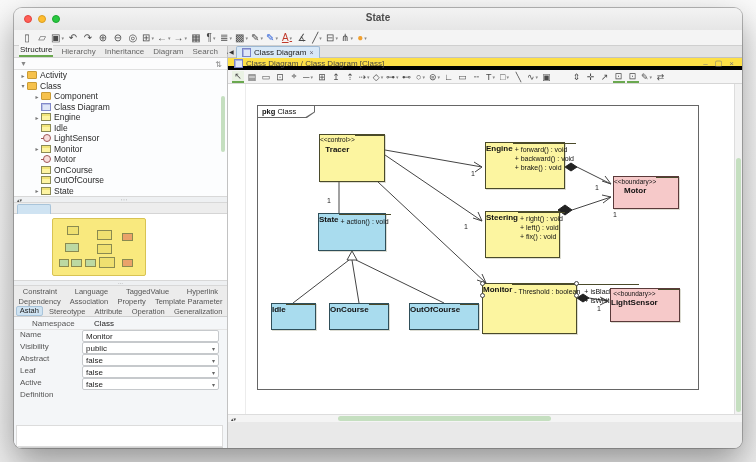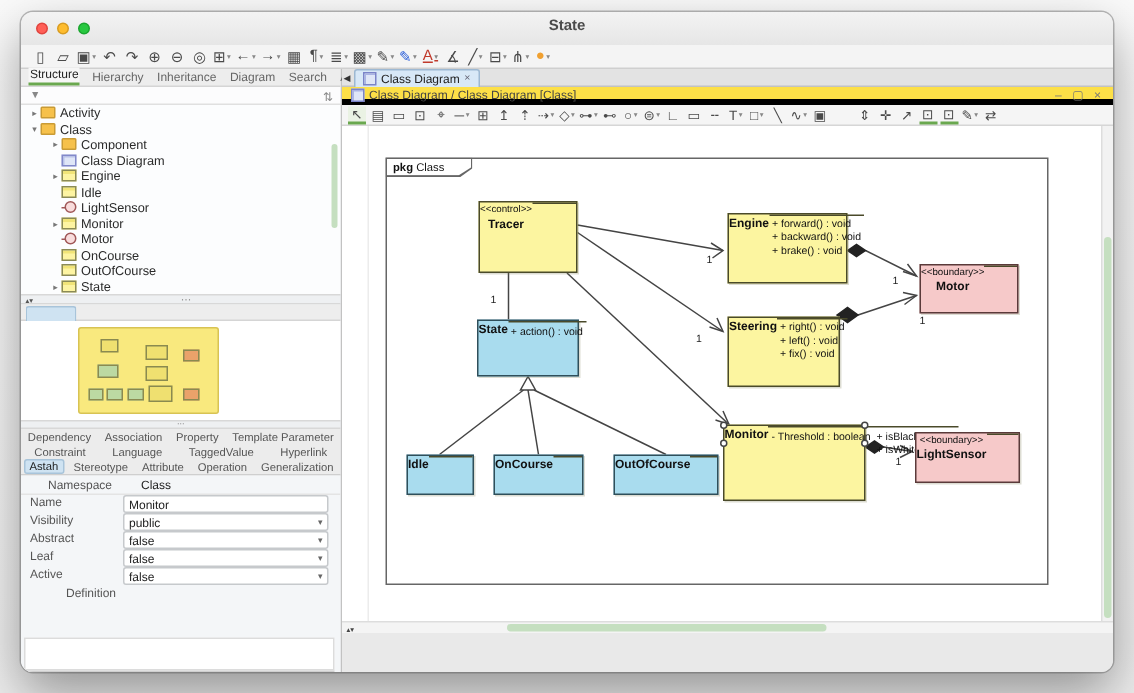--- a/index.html
+++ b/index.html
@@ -56,21 +56,21 @@
   .ptab{font-size:7.5px;color:#555;padding:0 3px;white-space:nowrap;}
   .ptab[data-selected="true"]{background:#cfe3f2;border:1px solid #a8c4da;border-radius:2px;color:#1e1e1e;line-height:8px;}
   .props{position:absolute;left:0;top:271px;width:100%;bottom:0;background:#f4f6f8;font-size:8px;color:#444;}
   .nsrow{display:flex;height:12px;align-items:center;border-bottom:1px solid #e4e4e4;}
   .nsrow .plabel{width:62px;padding-left:18px;flex:none;}
   .prow{display:flex;height:12px;}
   .plabel{width:62px;padding-left:6px;flex:none;color:#555;}
   .pfield{flex:1;margin-right:8px;height:10px;background:#ffffff;border:1px solid #c6c9cc;border-radius:2px;display:flex;align-items:center;padding:0 3px;justify-content:space-between;}
   .pval{font-size:8px;color:#222;}
   .caret{font-size:6px;color:#666;}
-  .defrow{height:10px;display:flex;align-items:center;padding-left:24px;}
+  .defrow{height:10px;display:flex;}
   .defarea{position:absolute;left:2px;right:4px;top:108px;height:20px;background:#fff;border:1px solid #dcdcdc;}
   .collapsebar{position:absolute;left:2px;right:4px;top:130px;height:10px;background:#f6f6f6;border:1px solid #cfcfcf;text-align:center;font-size:6px;color:#555;line-height:10px;}
   
   .editor{position:absolute;left:214px;top:38px;right:0;bottom:0;background:#e9e9e9;}
   .etabrow{position:absolute;left:0;top:0;width:100%;height:12px;background:#e3e3e3;border-bottom:1px solid #c2c2c2;box-sizing:border-box;}
   .tabhandle{position:absolute;left:1px;top:2px;font-size:6px;color:#333;}
   .etab{position:absolute;left:8px;top:0px;height:12px;background:#d8e8f7;border:1px solid #9db8d2;border-bottom:none;display:flex;align-items:center;gap:3px;padding:0 5px;font-size:8px;color:#222;border-radius:2px 2px 0 0;box-sizing:border-box;}
   .dgm-ic{width:7px;height:7px;background:#dfe6f7;border:1px solid #7b84c8;box-shadow:inset 1px 1px 0 #aab4e4;flex:none;}
   .etabclose{font-size:7px;color:#667;}
   .crumbrow{position:absolute;left:0;top:12px;width:100%;height:12px;background:#fde047;border-bottom:4px solid #000000;box-sizing:border-box;}
@@ -286,38 +286,38 @@
           <div class="mm" style="left:46px;top:38px;width:14px;height:9px;background:#efe070;"></div>
           <div class="mm" style="left:69px;top:40px;width:9px;height:6px;background:#eaa26a;"></div>
         </div>
       </div>
       <div class="mapsplit">
         <span>⋯</span>
       </div>
       <div class="ptabs">
         <div class="ptrow">
 
+            <span class="ptab">Constraint</span>
+
+            <span class="ptab">Language</span>
+
+            <span class="ptab">TaggedValue</span>
+
+            <span class="ptab">Hyperlink</span>
+
+        </div>
+        <div class="ptrow">
+
             <span class="ptab">Dependency</span>
 
             <span class="ptab">Association</span>
 
             <span class="ptab">Property</span>
 
             <span class="ptab">Template Parameter</span>
-
-        </div>
-        <div class="ptrow">
-
-            <span class="ptab">Constraint</span>
-
-            <span class="ptab">Language</span>
-
-            <span class="ptab">TaggedValue</span>
-
-            <span class="ptab">Hyperlink</span>
 
         </div>
         <div class="ptrow">
 
             <span class="ptab" data-selected="true">Astah</span>
 
             <span class="ptab">Stereotype</span>
 
             <span class="ptab">Attribute</span>
 

